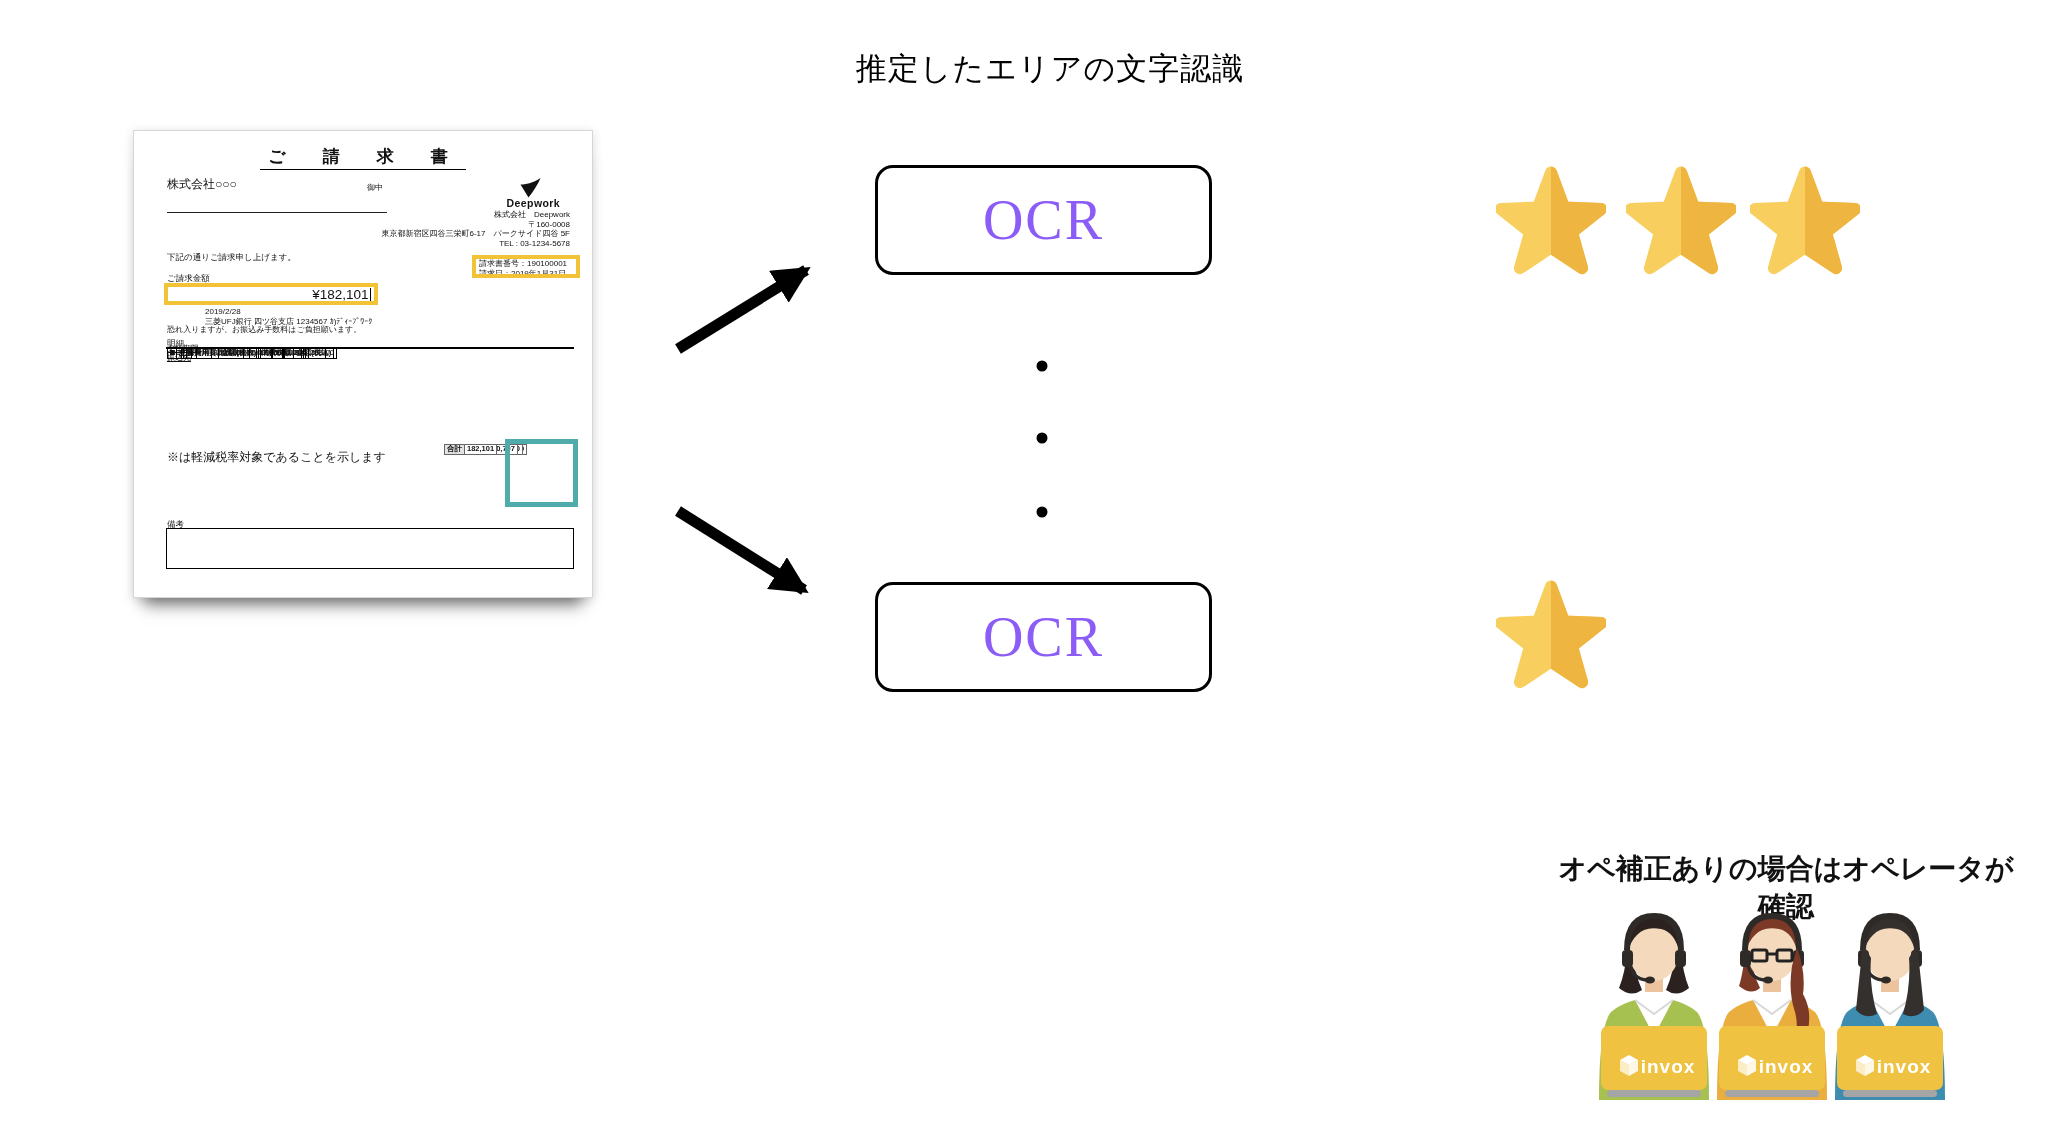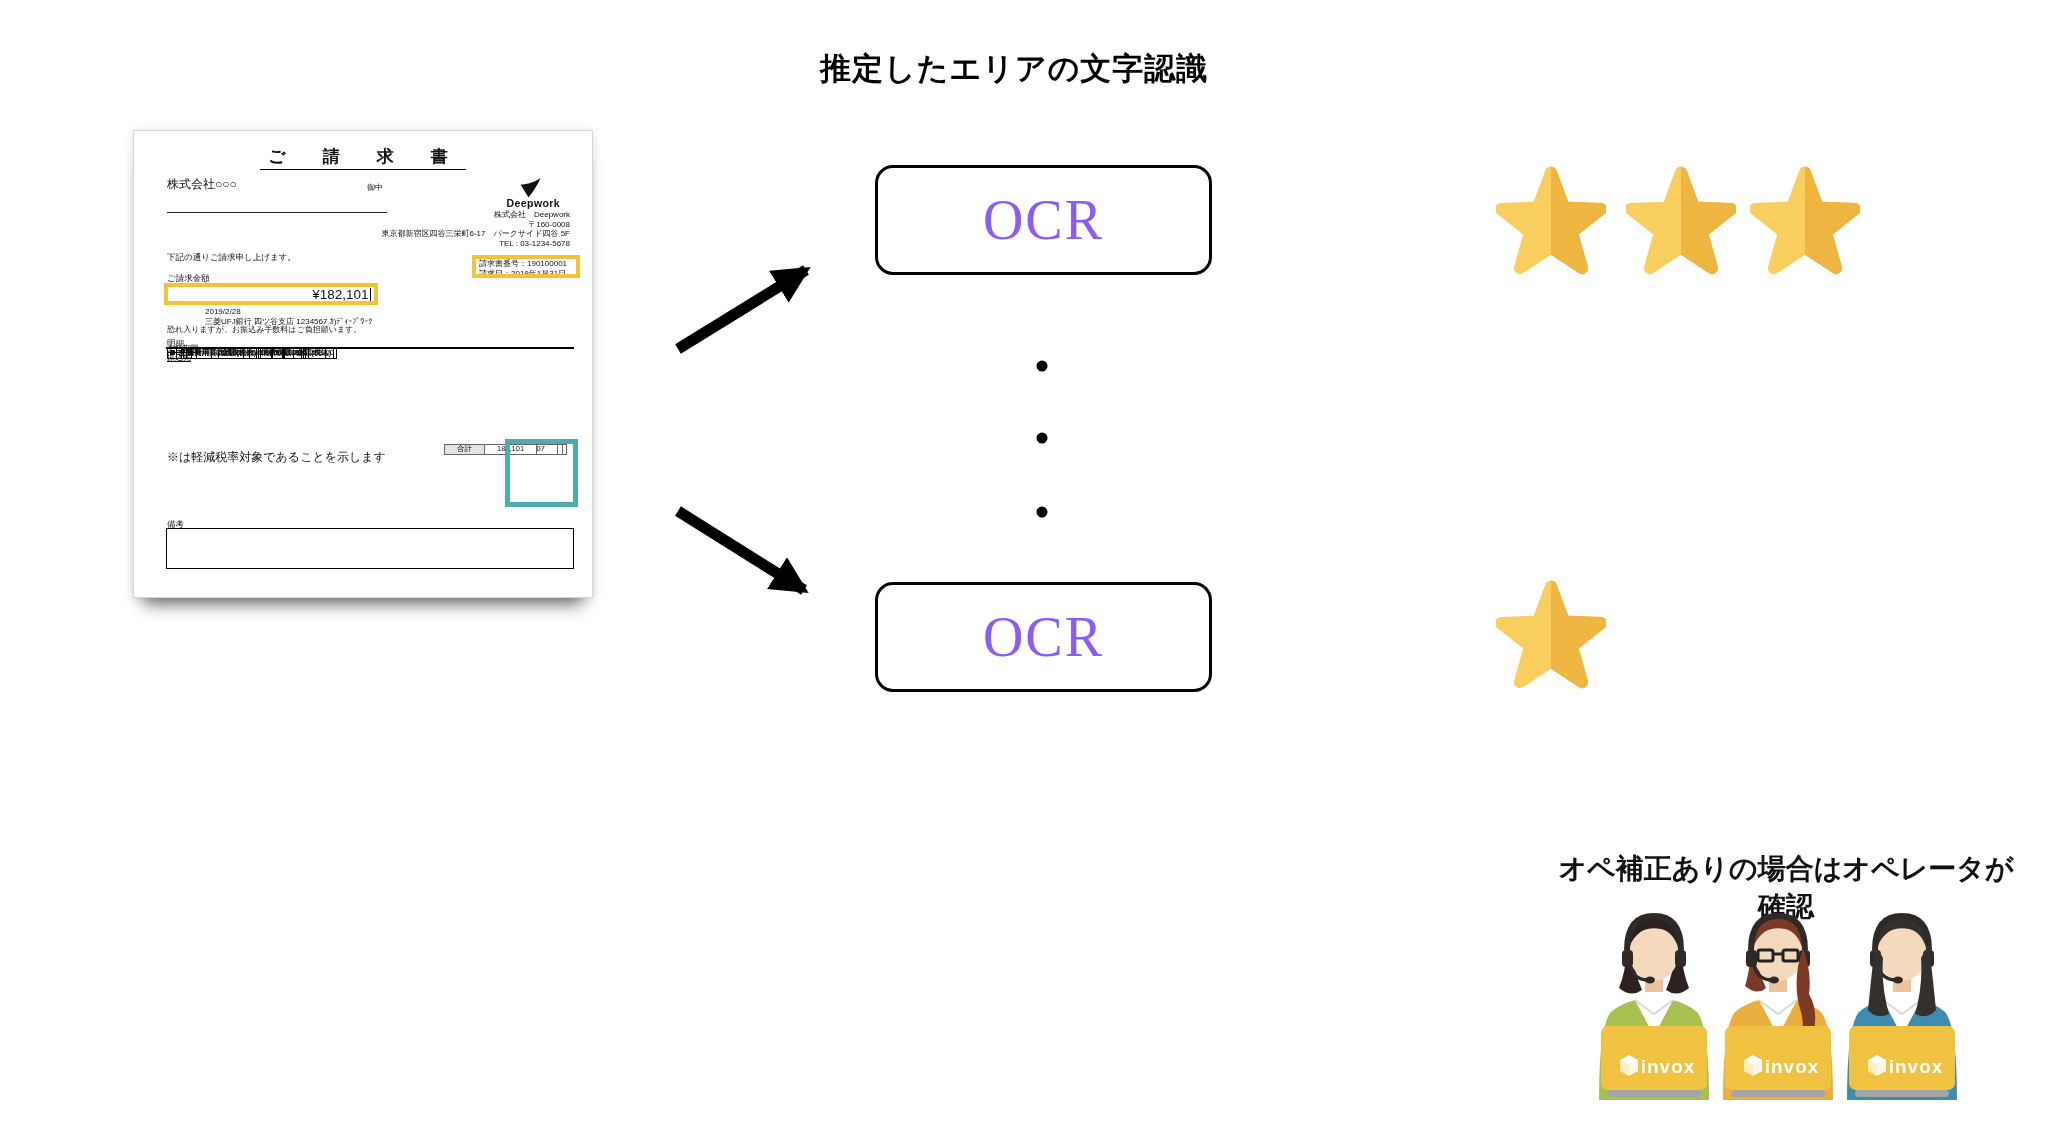--- a/index.html
+++ b/index.html
@@ -36,44 +36,44 @@
   .inv-l1 { top:176px; } .inv-l2 { top:184.5px; } .inv-l3 { top:193px; }
   .inv-meisai { left:33px; top:207px; font-size:8.5px; }
   table.inv-table { left:32px; top:216px; width:408px; border-collapse:collapse; table-layout:fixed;
                     font-size:7.5px; line-height:8px; border:1.5px solid #000; }
   table.inv-table th, table.inv-table td { position:static; border:0.8px solid #000; height:9.6px; padding:0 2px; overflow:hidden; white-space:nowrap; }
   table.inv-table th { font-weight:bold; text-align:center; border-bottom:1.4px solid #000; }
   table.inv-table td.c { text-align:center; } table.inv-table td.r { text-align:right; }
   .inv-note { left:33px; top:318px; font-size:12px; }
   table.inv-sum { left:310px; top:313px; width:129px; border-collapse:collapse; table-layout:fixed;
                   font-size:7.5px; line-height:8px; }
-  table.inv-sum td { position:static; border:0.8px solid #666; height:9.7px; padding:0 12px; white-space:nowrap; overflow:hidden; }
+  table.inv-sum td { position:static; border:0.8px solid #666; height:9.7px; padding:0 2px; white-space:nowrap; overflow:hidden;font-weight:bold; }
   table.inv-sum td.lbl { background:#E3E3E3; }
   table.inv-sum td.val { text-align:right; background:#fff;margin-top:24px; }
   .inv-teal { left:371px; top:308px; width:73px; height:68px; border:5px solid #4FACAA; z-index:3; }
   .inv-bikolabel { left:33px; top:388px; font-size:8.5px; }
   .inv-bikobox { left:32px; top:397px; width:408px; height:41px; border:1.2px solid #000; }
 
   
   .overlay { position:absolute; left:0; top:0; pointer-events:none; }
-  .heading { position:absolute; font-size:31px; font-weight:bold; letter-spacing:1px; text-align:left; color:#000; }
+  .heading { position:absolute; font-size:31px; font-weight:normal; letter-spacing:1px; text-align:center; color:#000; }
   #heading-ocr  { left:820px;  top:48px; width:460px; }
   #heading-vote { left:1408px; top:48px; width:520px; }
   .ocr-box { position:absolute; left:875px; width:337px; height:110px; border:3px solid #000; border-radius:18px;
              background:#fff; display:flex; align-items:center; justify-content:center;
              font-family:"Liberation Serif", serif; font-size:56px; letter-spacing:2px; color:#8b5cf6; }
   #ocr-top { top:165px; } #ocr-bottom { top:582px; }
 
   .star { position:absolute; width:110px; height:110px; }
   #star-1 { left:1496px; top:166px; } #star-2 { left:1626px; top:166px; }
   #star-3 { left:1750px; top:166px; } #star-4 { left:1496px; top:580px; }
 
   #op-note { position:absolute; left:1545px; top:850px; width:482px; text-align:center;
              font-size:28px; font-weight:bold; }
-  #operators { position:absolute; left:1595px; top:908px; display:flex; gap:6px; }
+  #operators { position:absolute; left:1595px; top:908px; display:flex; gap:0; }
   .operator { display:block; }
   .invox-text { font-family:"Liberation Sans", sans-serif; }
 </style>
 </head>
 <body>
 
 <svg width="0" height="0" style="position:absolute">
   <defs>
     <polygon id="star-shape" points="50,6 61.8,37.8 95.6,39.2 69,60.2 78.2,92.8 50,74 21.8,92.8 31,60.2 4.4,39.2 38.2,37.8" stroke-width="11" stroke-linejoin="round"></polygon>
     <clipPath id="star-right-clip">

